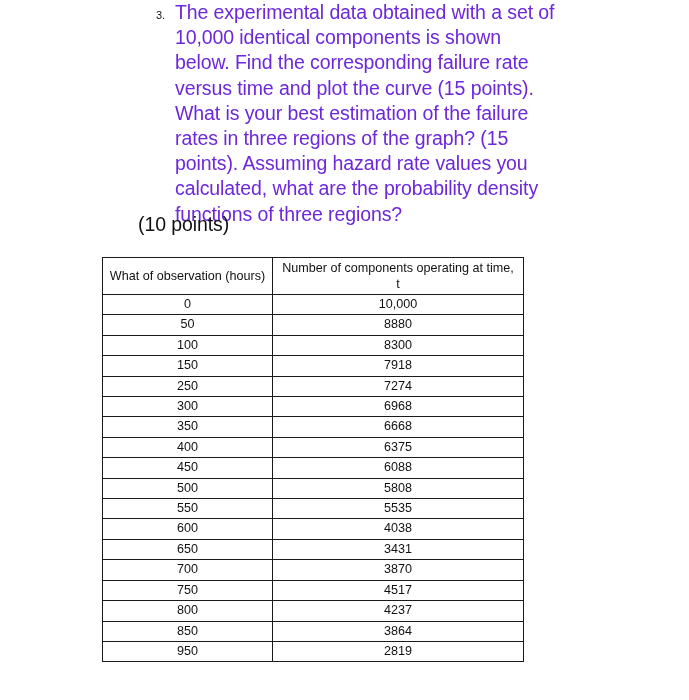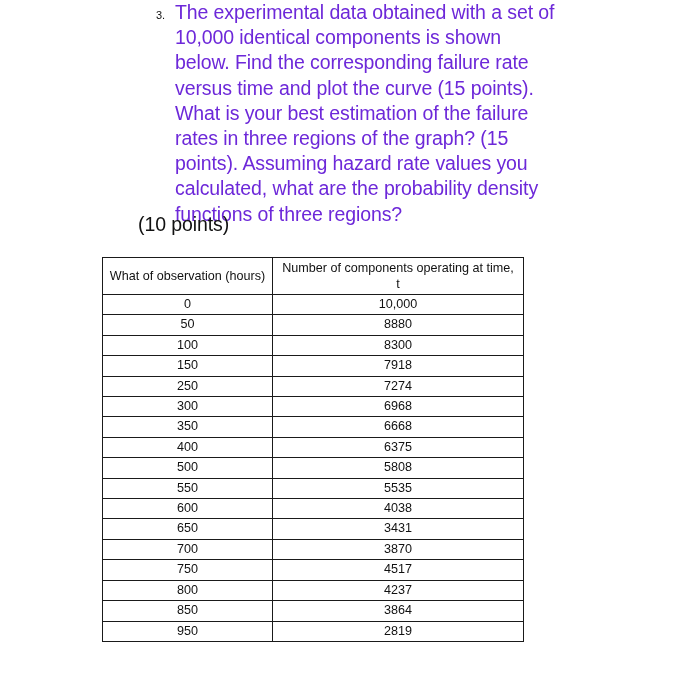--- a/index.html
+++ b/index.html
@@ -171,20 +171,24 @@
           </tr>
           <tr>
             <td>350</td>
             <td>6668</td>
           </tr>
           <tr>
             <td>400</td>
             <td>6375</td>
           </tr>
           <tr>
+            <td>450</td>
+            <td>6088</td>
+          </tr>
+          <tr>
             <td>500</td>
             <td>5808</td>
           </tr>
           <tr>
             <td>550</td>
             <td>5535</td>
           </tr>
           <tr>
             <td>600</td>
             <td>4038</td>

